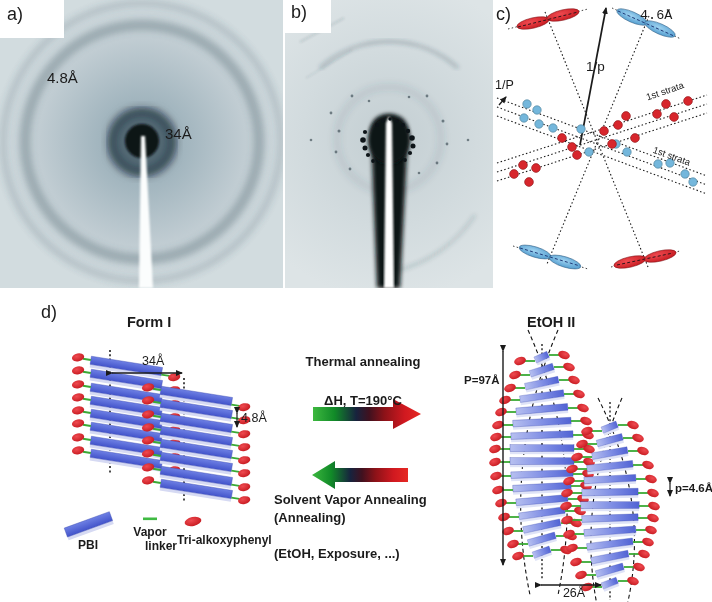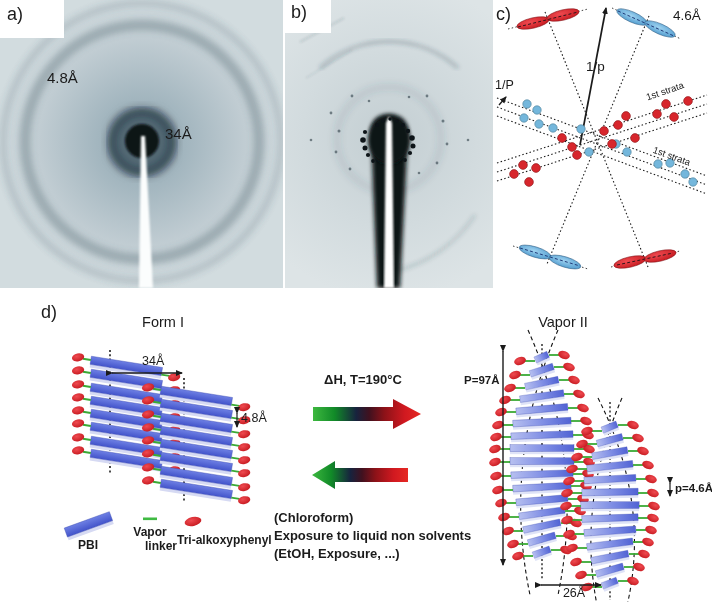--- a/index.html
+++ b/index.html
@@ -5,21 +5,21 @@
   html,body{margin:0;padding:0;background:#ffffff;}
   .fig{position:relative;width:712px;height:602px;background:#ffffff;overflow:hidden;
        font-family:"Liberation Sans", sans-serif;color:#1b1b1b;}
   .fig svg{position:absolute;left:0;top:0;}
   .lbl{position:absolute;white-space:nowrap;line-height:1.05;color:#1b1b1b;}
   .panel-tag{font-size:18px;}
   .ann{font-size:15px;}
   .ann-sm{font-size:13.5px;}
   .ann-xs{font-size:12.5px;}
   .strata{font-size:9.5px;transform-origin:left top;}
-  .form-title{font-size:14.5px;font-weight:normal;text-align:center;width:72px;}
+  .form-title{font-size:14.5px;font-weight:bold;text-align:left;width:72px;}
   .proc{font-size:13px;font-weight:bold;text-align:center;width:150px;}
   .proc-left{font-size:13px;font-weight:bold;text-align:left;}
   .leg{font-size:12px;font-weight:600;text-align:center;}
   .dim{font-size:11.5px;font-weight:600;}
 </style>
 </head>
 <body>
 
 <div class="fig">
 
@@ -391,36 +391,37 @@
   </g>
 </svg>
 
 <div class="lbl panel-tag" style="left:7px;top:5px;">a)</div>
 <div class="lbl ann" style="left:47px;top:70px;">4.8Å</div>
 <div class="lbl ann" style="left:165px;top:126px;">34Å</div>
 
 <div class="lbl panel-tag" style="left:291px;top:3px;">b)</div>
 
 <div class="lbl panel-tag" style="left:496px;top:5px;">c)</div>
-<div class="lbl ann-sm" style="left:673px;top:9px;">4.6Å</div>
+<div class="lbl ann-sm" style="left:640px;top:9px;font-family:Liberation Mono, monospace;">4.6Å</div>
 <div class="lbl ann-sm" style="left:586px;top:60px;">1/p</div>
 <div class="lbl ann-xs" style="left:495px;top:79px;">1/P</div>
 <div class="lbl strata" style="left:645px;top:93px;transform:rotate(-19deg);">1st strata</div>
 <div class="lbl strata" style="left:655px;top:145px;transform:rotate(20deg);">1st strata</div>
 
 <div class="lbl panel-tag" style="left:41px;top:303px;">d)</div>
 <div class="lbl form-title" style="left:127px;top:315px;">Form I</div>
-<div class="lbl form-title" style="left:527px;top:315px;">Vapor II</div>
+<div class="lbl form-title" style="left:527px;top:315px;">EtOH II</div>
 <div class="lbl ann-xs" style="left:142px;top:355px;">34Å</div>
 <div class="lbl ann-xs" style="left:241px;top:412px;">4.8Å</div>
 
-<div class="lbl proc" style="left:288px;top:373px;">ΔH, T=190°C</div>
-
-<div class="lbl proc-left" style="left:274px;top:511px;">(Chloroform)</div>
-<div class="lbl proc-left" style="left:274px;top:529px;">Exposure to liquid non solvents</div>
+<div class="lbl proc" style="left:288px;top:355px;">Thermal annealing</div>
+<div class="lbl proc" style="left:288px;top:394px;">ΔH, T=190°C</div>
+
+<div class="lbl proc-left" style="left:274px;top:493px;">Solvent Vapor Annealing</div>
+<div class="lbl proc-left" style="left:274px;top:511px;">(Annealing)</div>
 <div class="lbl proc-left" style="left:274px;top:547px;">(EtOH, Exposure, ...)</div>
 
 <div class="lbl leg" style="left:72px;top:539px;width:32px;text-align:center;">PBI</div>
 <div class="lbl leg" style="left:128px;top:526px;width:44px;">Vapor</div>
 <div class="lbl leg" style="left:128px;top:540px;width:44px;margin-left:11px;">linker</div>
 <div class="lbl leg" style="left:177px;top:534px;">Tri-alkoxyphenyl</div>
 
 <div class="lbl dim" style="left:464px;top:374px;">P=97Å</div>
 <div class="lbl dim" style="left:675px;top:482px;">p=4.6Å</div>
 <div class="lbl ann-xs" style="left:552px;top:587px;width:44px;text-align:center;">26Å</div>

